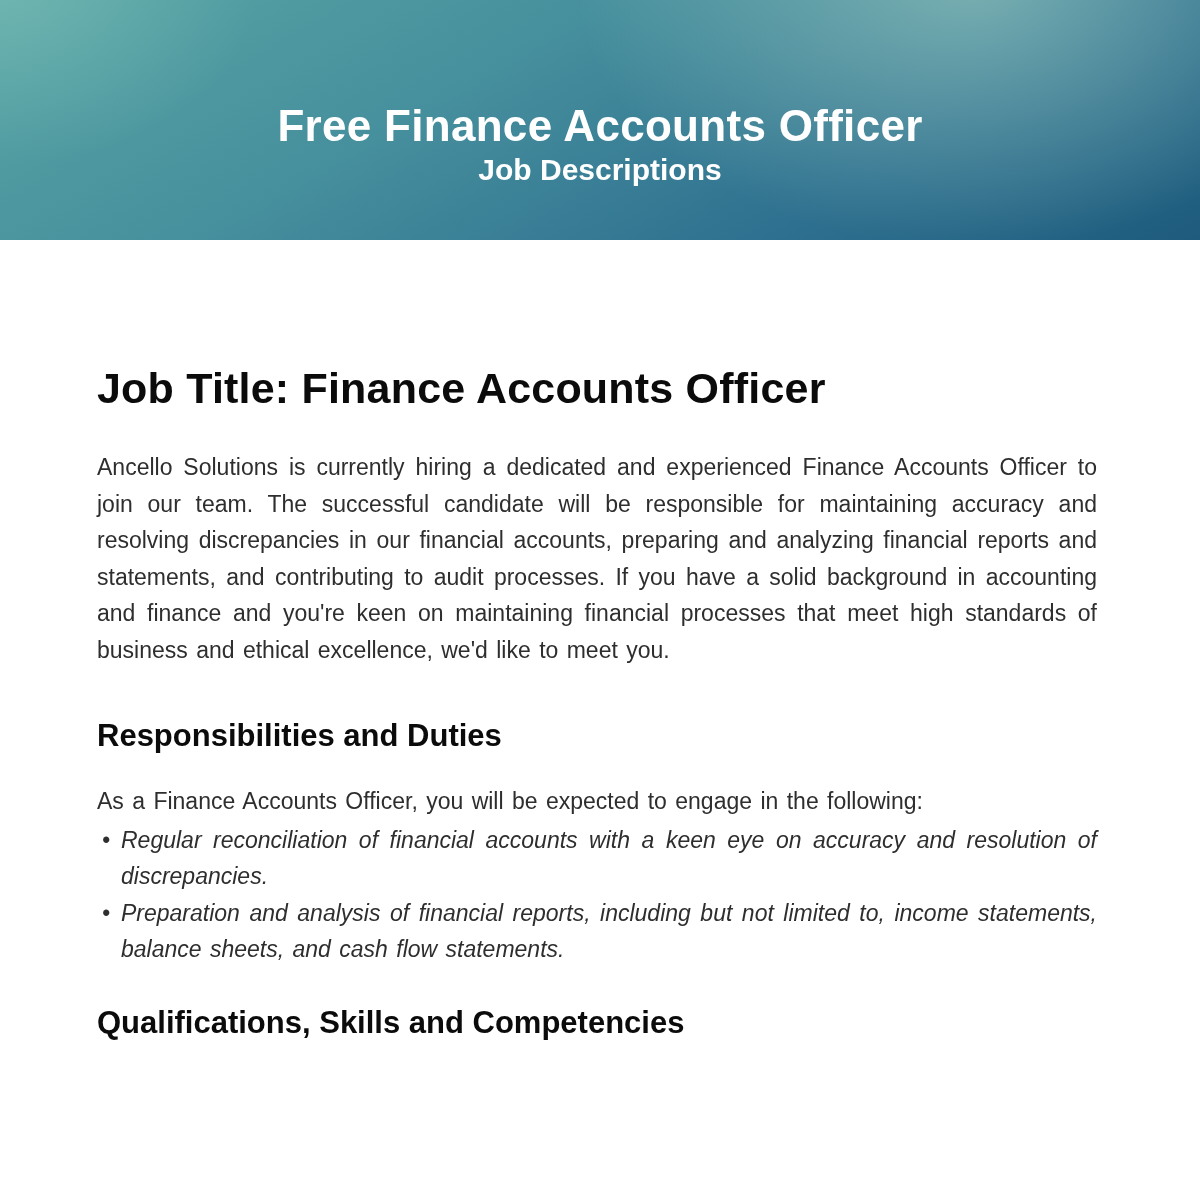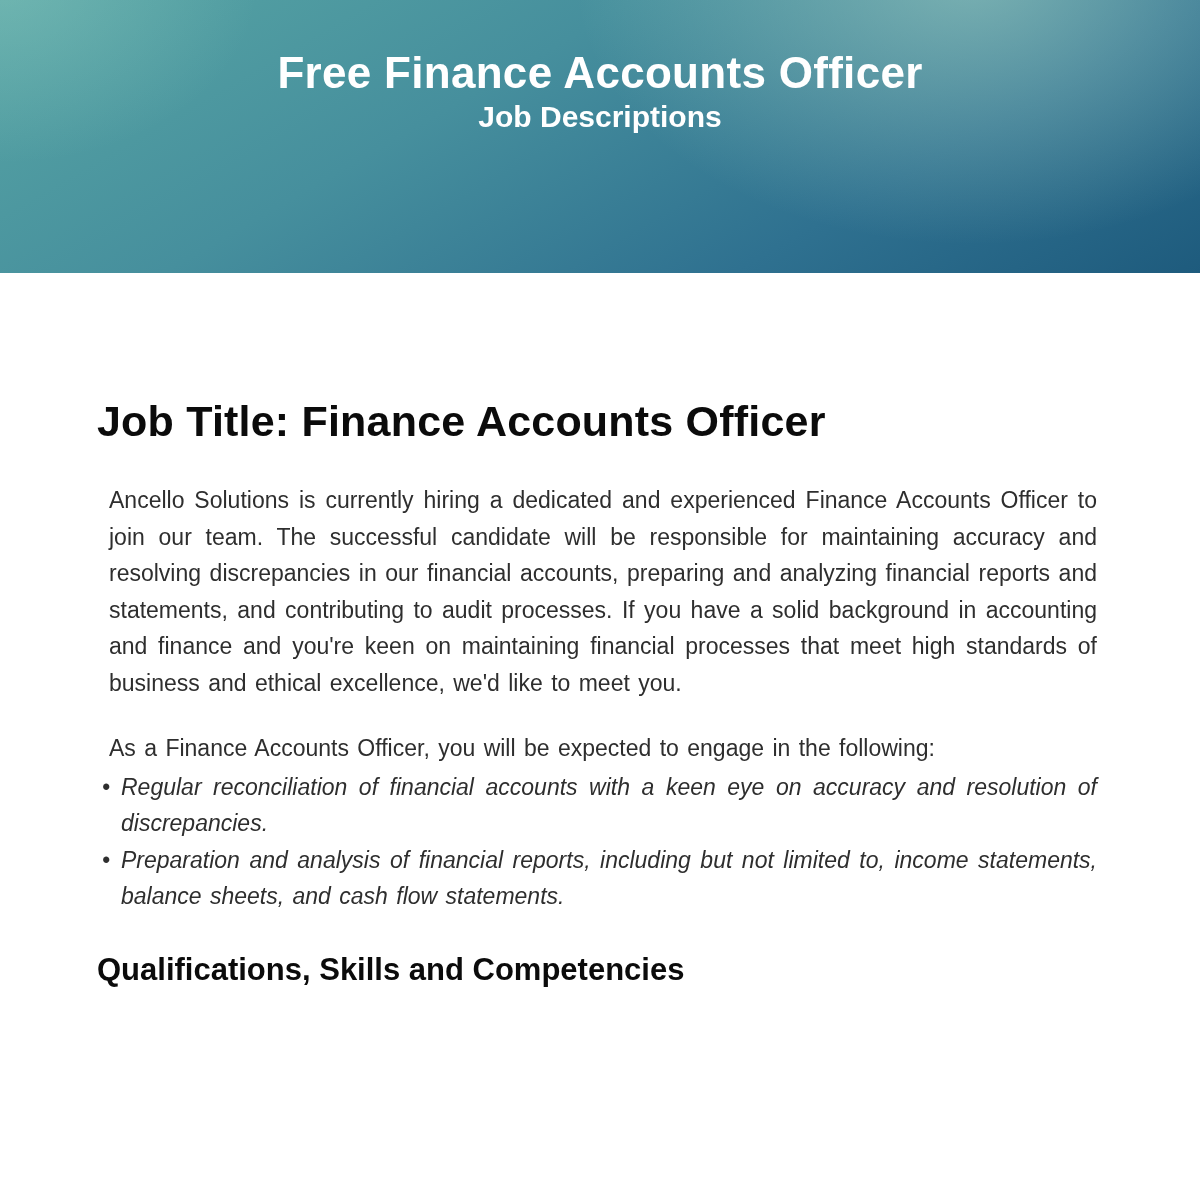--- a/index.html
+++ b/index.html
@@ -9,23 +9,23 @@
   body {
     width: 1200px;
     height: 1198px;
     overflow: hidden;
     background: #ffffff;
     font-family: "Liberation Sans", sans-serif;
   }
 
   
   .banner {
-    height: 273px;
+    height: 240px;
     box-sizing: border-box;
-    padding-top: 48px;
+    padding-top: 101px;
     text-align: center;
     color: #ffffff;
     background:
       radial-gradient(ellipse 640px 430px at 81% -8%, rgba(174,218,201,0.55) 0%, rgba(174,218,201,0) 62%),
       radial-gradient(ellipse 430px 300px at 0% -6%, rgba(148,206,196,0.40) 0%, rgba(148,206,196,0) 60%),
       linear-gradient(150deg, #57a5a4 0%, #468f9d 38%, #2f7190 72%, #1e5b7d 100%);
   }
   .banner-title {
     margin: 0;
     font-size: 44px;
@@ -46,21 +46,21 @@
   }
   .doc-title {
     margin: 125px 0 0 0;
     font-size: 43px;
     line-height: 1.1;
     font-weight: bold;
     color: #0b0b0b;
     letter-spacing: 0.2px;
   }
   .para {
-    margin: 37px 0 0 12px;
+    margin: 37px 0 0 0;
     font-size: 23px;
     line-height: 36.5px;
     word-spacing: 2px;
   }
   .justify {
     text-align: justify;
   }
   .section-heading {
     margin: 49px 0 0 0;
     font-size: 31px;
@@ -101,20 +101,21 @@
 <header class="banner">
   <h1 class="banner-title">Free Finance Accounts Officer</h1>
   <div class="banner-subtitle">Job Descriptions</div>
 </header>
 
 <main class="content">
   <h2 class="doc-title">Job Title: Finance Accounts Officer</h2>
 
   <p class="para justify">Ancello Solutions is currently hiring a dedicated and experienced Finance Accounts Officer to join our team. The successful candidate will be responsible for maintaining accuracy and resolving discrepancies in our financial accounts, preparing and analyzing financial reports and statements, and contributing to audit processes. If you have a solid background in accounting and finance and you're keen on maintaining financial processes that meet high standards of business and ethical excellence, we'd like to meet you.</p>
 
+  <h3 class="section-heading">Responsibilities and Duties</h3>
 
   <p class="para section-lead">As a Finance Accounts Officer, you will be expected to engage in the following:</p>
 
   <ul class="bullets">
     <li>Regular reconciliation of financial accounts with a keen eye on accuracy and resolution of discrepancies.</li>
     <li>Preparation and analysis of financial reports, including but not limited to, income statements, balance sheets, and cash flow statements.</li>
   </ul>
 
   <h3 class="section-heading qualifications">Qualifications, Skills and Competencies</h3>
 </main>

